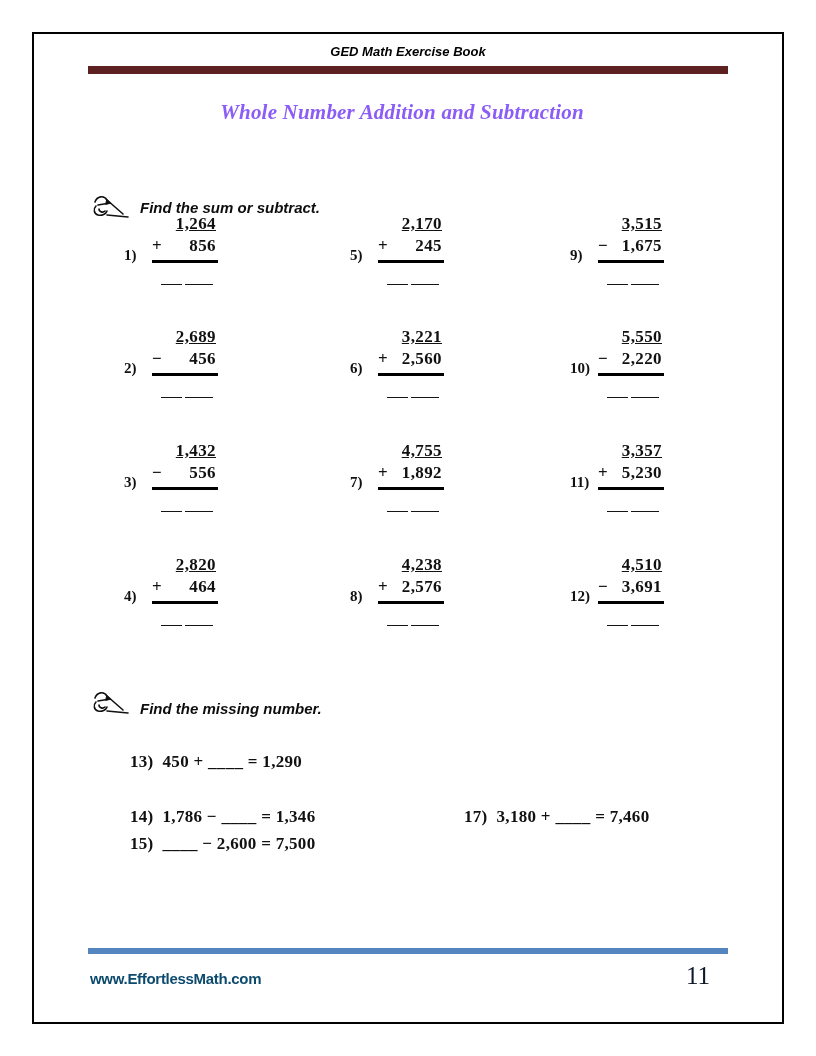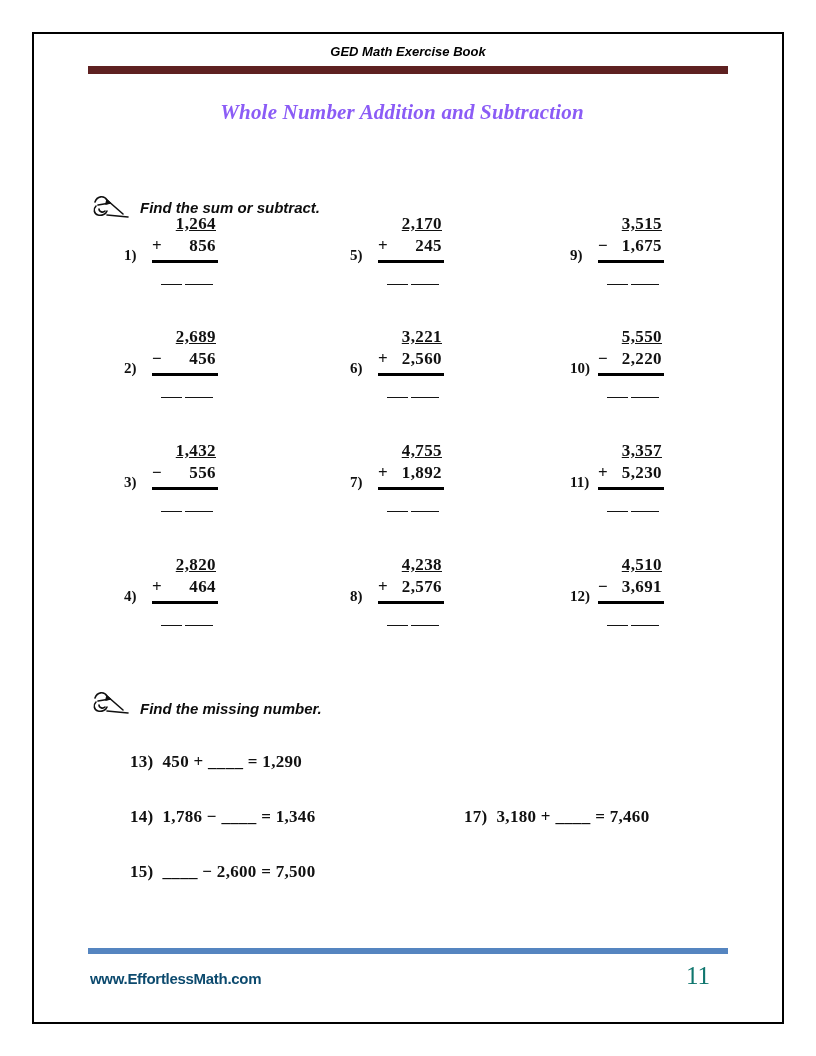--- a/index.html
+++ b/index.html
@@ -36,21 +36,21 @@
 
   
   .mrow{position:absolute;font-size:17px;font-weight:600;letter-spacing:.3px;white-space:nowrap;}
   .mrow .mlabel{margin-right:9px;}
 
   
   .blue-line{position:absolute;left:88px;top:948px;width:640px;height:6px;background:#5585C0;}
   .site{position:absolute;left:90px;top:970px;
         font-family:"Liberation Sans","DejaVu Sans",sans-serif;
         font-size:15px;font-weight:bold;letter-spacing:-0.3px;color:#0c4a6e;}
-  .page-num{position:absolute;left:686px;top:962px;font-size:25px;font-weight:normal;color:#0f766e;}
+  .page-num{position:absolute;left:686px;top:962px;font-size:25px;font-weight:normal;color:#0f172a;}
 </style>
 </head>
 <body>
 
 <div class="page">
   <div class="border-box"></div>
 
   <div class="book-title">GED Math Exercise Book</div>
   <div class="red-bar"></div>
 
@@ -214,21 +214,21 @@
     </svg>
     <span class="itext">Find the missing number.</span>
   </div>
 
   <div class="mrow" style="left:130px;top:752px">
     <span class="mlabel">13)</span><span>450 + ____ = 1,290</span>
   </div>
   <div class="mrow" style="left:130px;top:807px">
     <span class="mlabel">14)</span><span>1,786 − ____ = 1,346</span>
   </div>
-  <div class="mrow" style="left:130px;top:862px">
+  <div class="mrow" style="left:130px;top:834px">
     <span class="mlabel">15)</span><span>____ − 2,600 = 7,500</span>
   </div>
   <div class="mrow" style="left:464px;top:807px">
     <span class="mlabel">17)</span><span>3,180 + ____ = 7,460</span>
   </div>
 
   <div class="blue-line"></div>
   <div class="site">www.EffortlessMath.com</div>
   <div class="page-num">11</div>
 </div>

